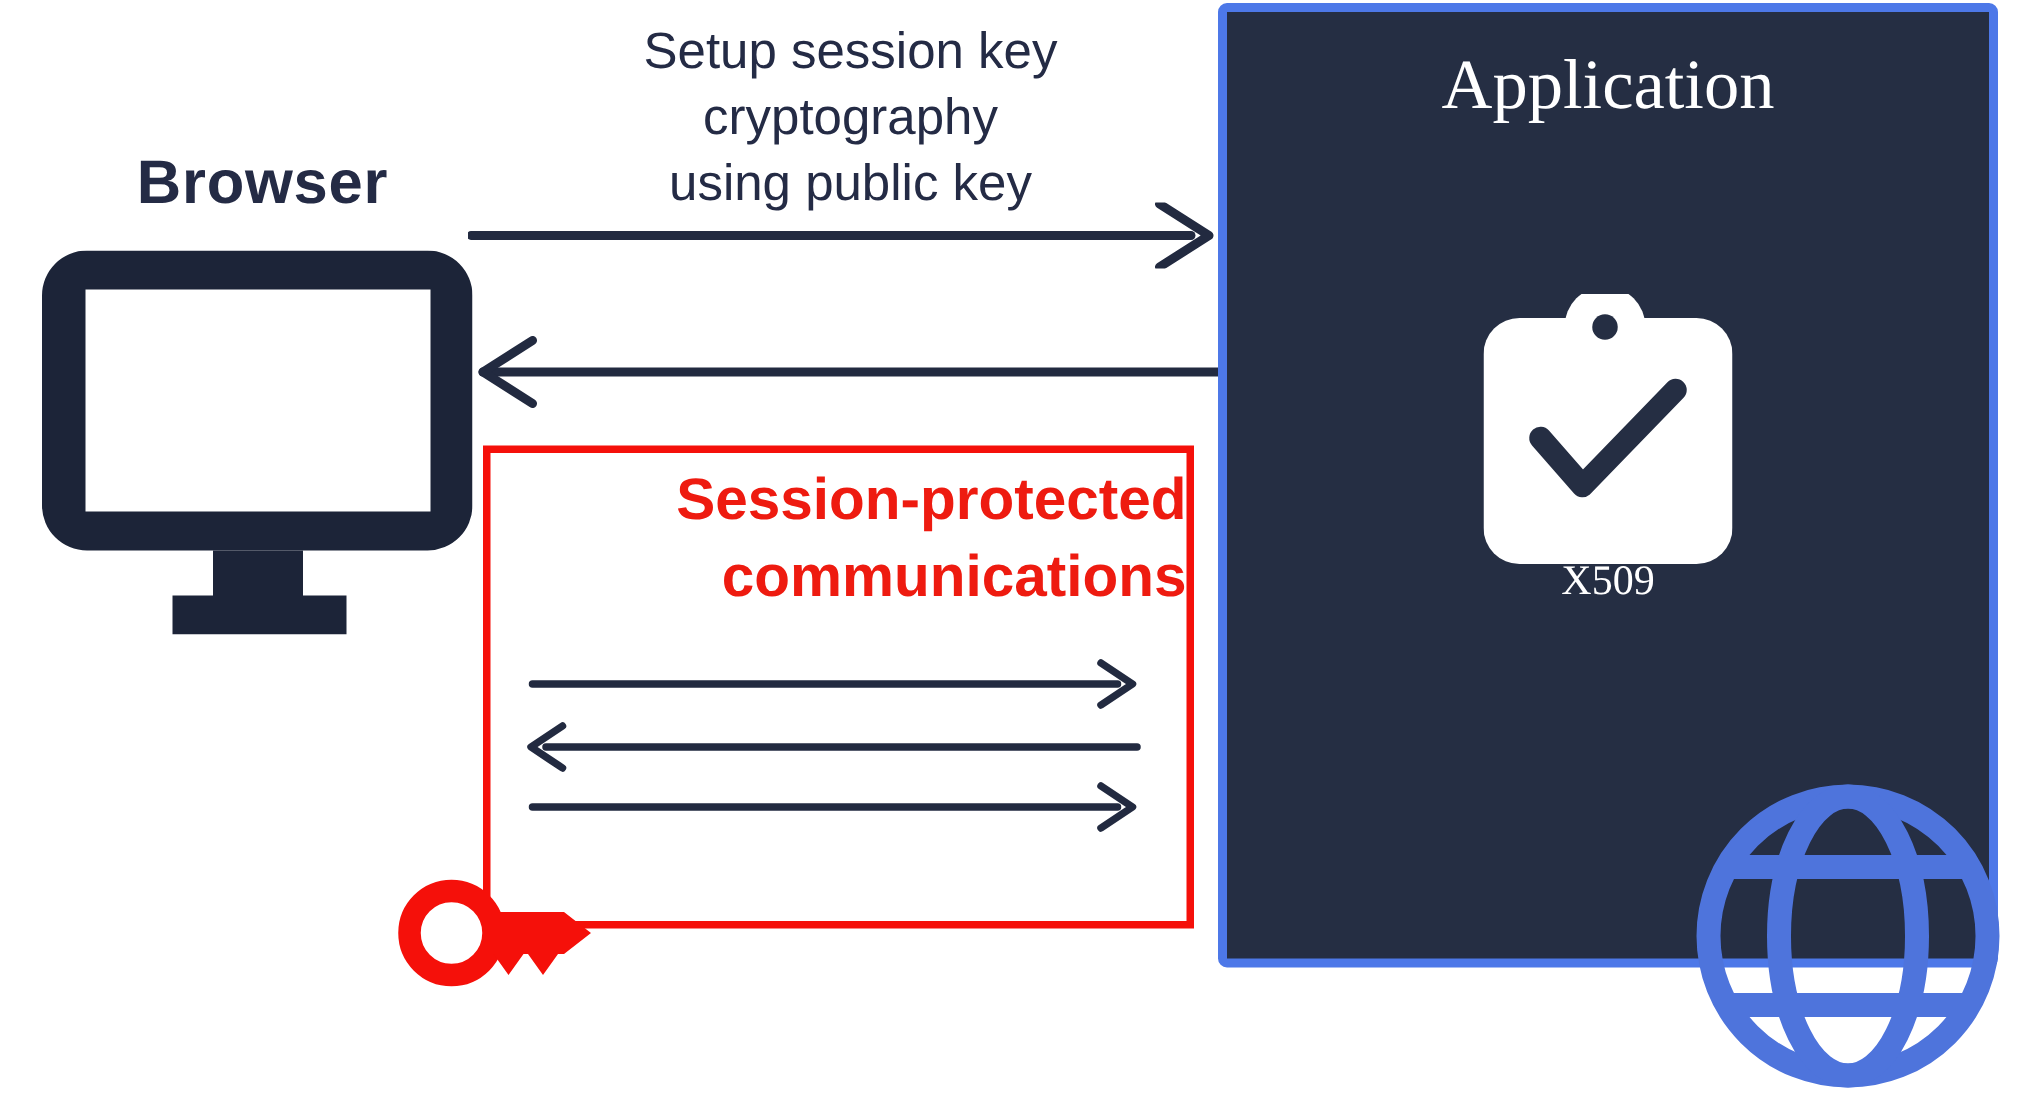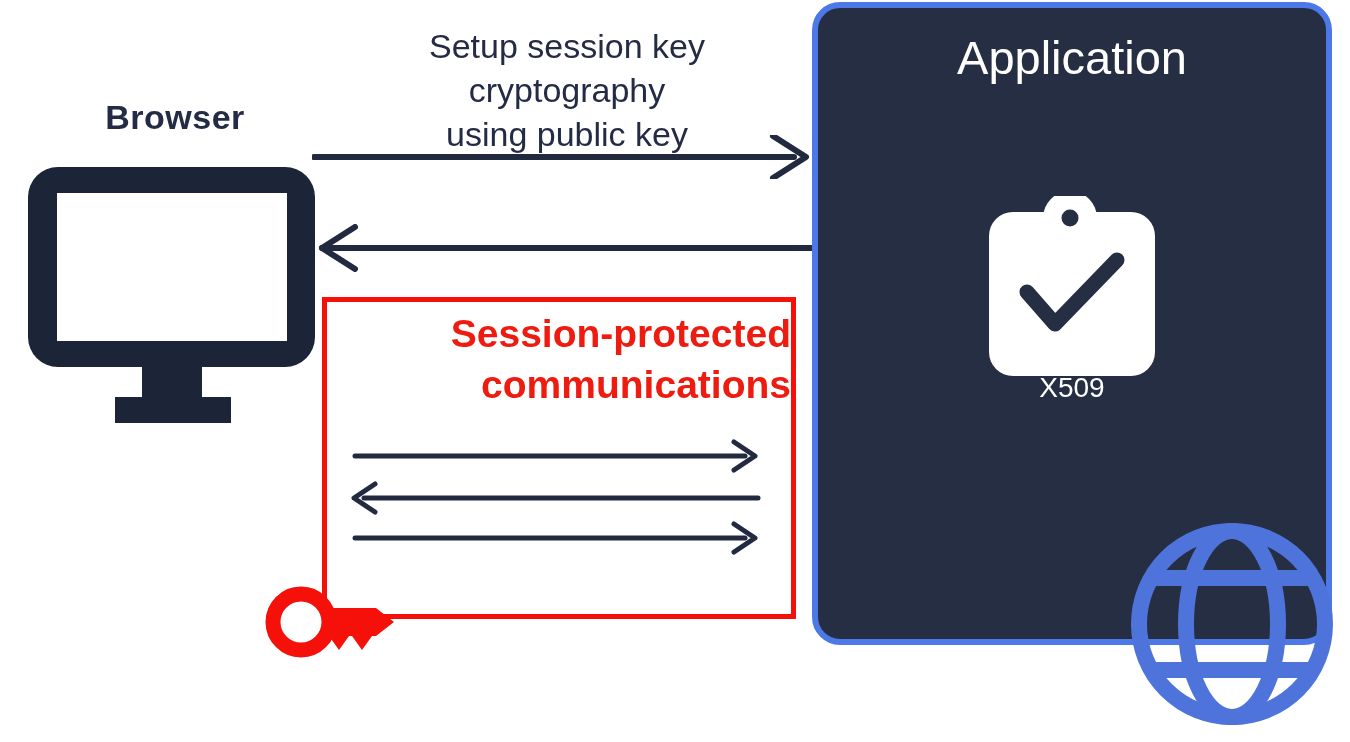--- a/index.html
+++ b/index.html
@@ -23,38 +23,38 @@
     width:1350px;
     height:742px;
     background:#ffffff;
     overflow:hidden;
   }
   .abs{position:absolute;}
 
   .browser-label{
     left:60px; top:98px; width:230px;
     text-align:center;
-    font-size:34px; font-weight:700;
+    font-size:41px; font-weight:700;
     color:var(--text-navy);
     letter-spacing:0.5px;
   }
   .setup-text{
     left:392px; top:12px; width:350px;
     text-align:center;
     font-size:34px; line-height:44px;
     font-weight:400;
     color:var(--text-navy);
-    margin-top:12px;
   }
   .app-box{
     left:812px; top:2px; width:520px; height:643px;
     box-sizing:border-box;
     background:var(--app-fill);
     border:6px solid var(--app-border);
-    border-radius:28px;
+    border-radius:6px;
+    font-family:Liberation Serif, serif;
   }
   .app-title{
     position:absolute; left:0; top:22px; width:100%;
     text-align:center;
     font-size:47px; font-weight:500;
     color:var(--white);
   }
   .clipboard{
     position:absolute; left:50%; top:188px;
     transform:translateX(-50%);

